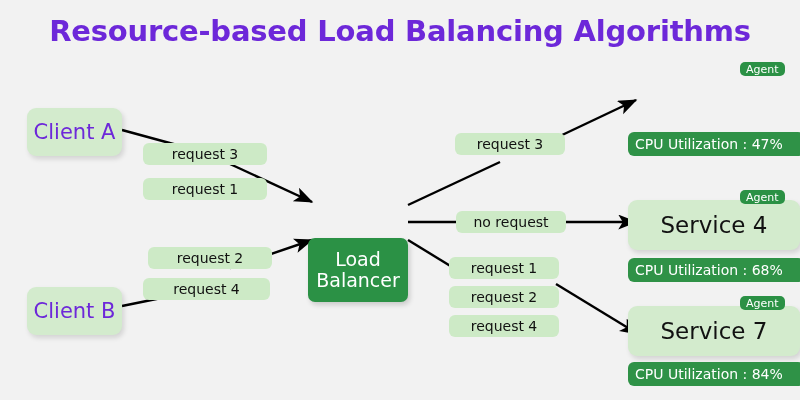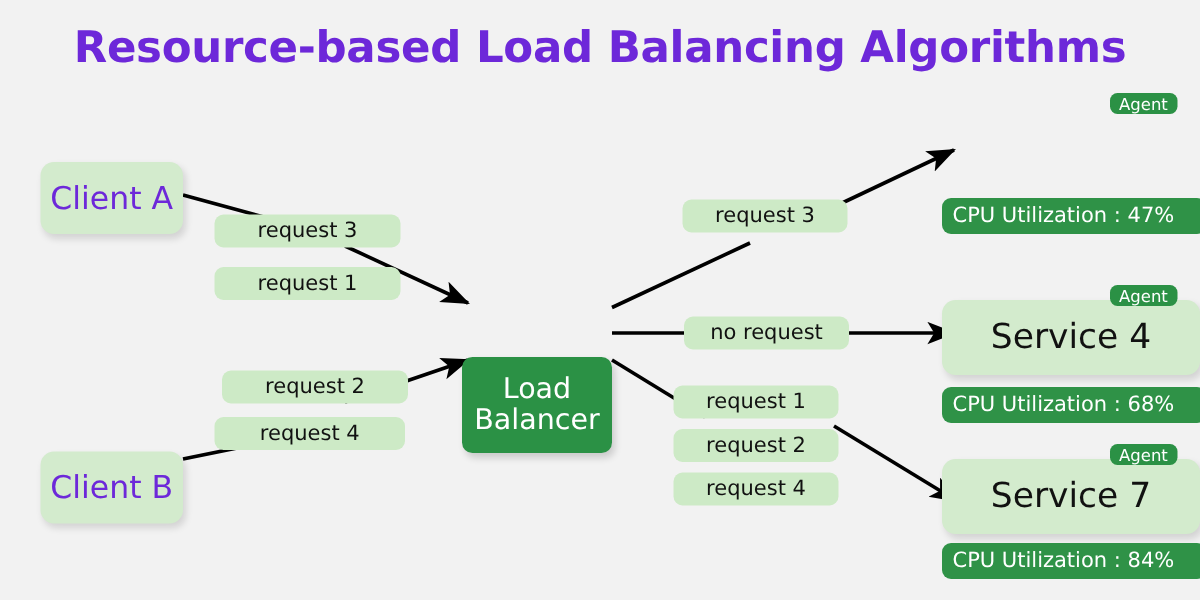--- a/index.html
+++ b/index.html
@@ -126,21 +126,21 @@
     <path d="M564,222 L636,222" stroke="#000" stroke-width="2.4" fill="none" marker-end="url(#arrow)"></path>
 
     <path d="M408,240 L470,278" stroke="#000" stroke-width="2.4" fill="none"></path>
     <path d="M556,284 L638,334" stroke="#000" stroke-width="2.4" fill="none" marker-end="url(#arrow)"></path>
   </svg>
 
   <div class="node client" style="left:27px;top:108px;width:95px;height:48px;">
     <span>Client A</span>
   </div>
 
-  <div class="node client" style="left:27px;top:301px;width:95px;height:48px;">
+  <div class="node client" style="left:27px;top:287px;width:95px;height:48px;">
     <span>Client B</span>
   </div>
 
   <div class="pill" style="left:143px;top:143px;width:124px;">
     <span>request 3</span>
   </div>
   <div class="pill" style="left:143px;top:178px;width:124px;">
     <span>request 1</span>
   </div>
   <div class="pill" style="left:148px;top:247px;width:124px;">

